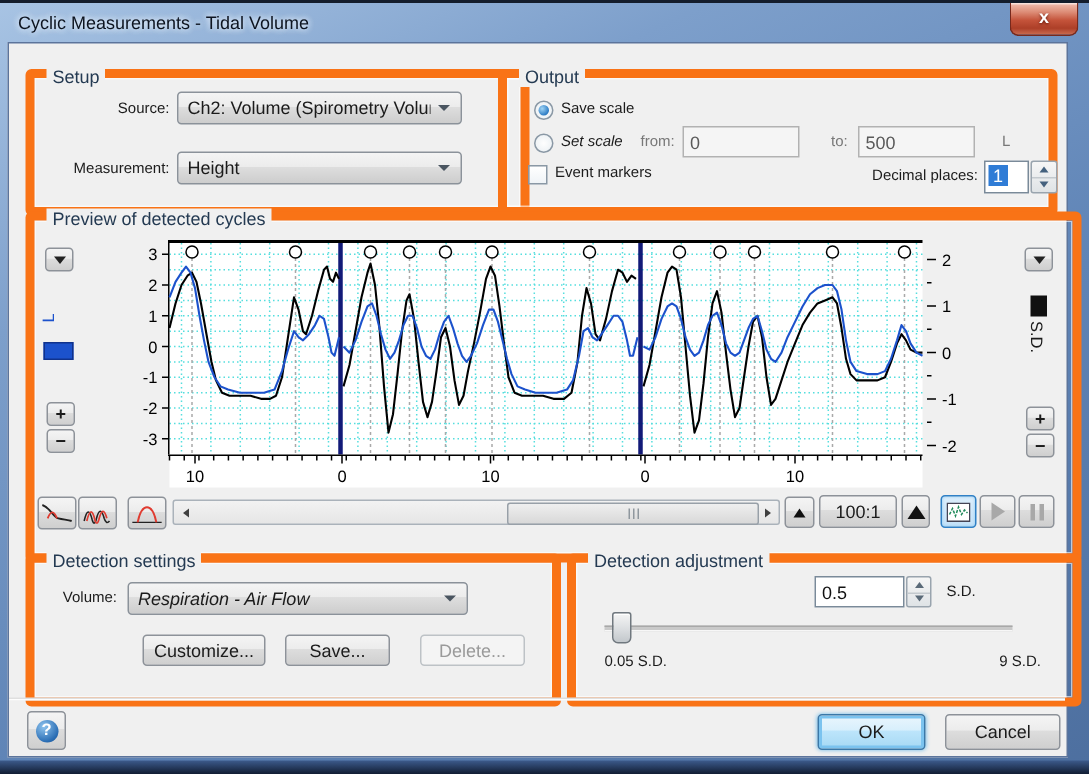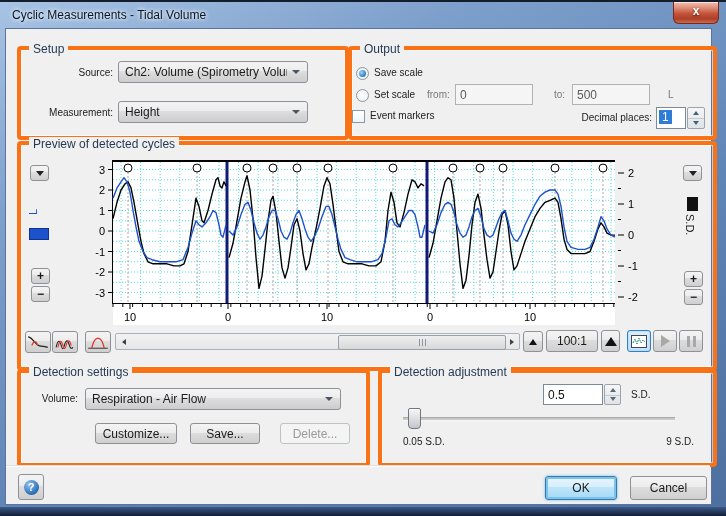--- a/index.html
+++ b/index.html
@@ -9,21 +9,21 @@
   
   .frame{position:absolute;inset:0;background:linear-gradient(155deg,#a8c4e4 0%,#7d9fcb 26%,#5f84b6 60%,#4d6f9f 100%);}
   .frame-topedge{position:absolute;left:0;top:0;width:726px;height:2px;background:#141d2c;}
   .frame-bottom{position:absolute;left:0;top:507px;width:726px;height:9px;background:linear-gradient(#3c5a8b,#111d33);}
   .titlebar-text{position:absolute;left:12px;top:8px;font-size:12px;color:#0d1420;text-shadow:0 0 4px #eaf2fb,0 0 4px #eaf2fb;}
   .close-btn{position:absolute;left:673px;top:2px;width:44px;height:21px;border:1px solid #77291c;border-top:none;
      border-radius:0 0 6px 6px;background:linear-gradient(#f3c0b2 0%,#dc8a74 30%,#c4533a 55%,#ad3f28 80%,#c96b4f 100%);
      box-shadow:inset 0 1px 0 rgba(255,255,255,.55);color:#fff;font-weight:bold;font-size:12px;text-align:center;line-height:19px;text-shadow:0 1px 2px #5c1205;cursor:default;}
   .client{position:absolute;left:5px;top:28px;width:707px;height:477px;background:#f0f0f0;border:1px solid #5c749b;box-sizing:border-box;}
   
-  .grp{position:absolute;border:4px solid #f97316;border-radius:4px;box-shadow:inset 0 0 0 1px rgba(255,255,255,.6);text-align:center;}
+  .grp{position:absolute;border:6px solid #f97316;border-radius:4px;box-shadow:inset 0 0 0 1px rgba(255,255,255,.6);text-align:center;}
   .grp .cap{position:absolute;top:-8px;left:8px;background:#f0f0f0;padding:0 4px;color:#243a52;font-size:12px;}
   
   .lbl{position:absolute;font-size:10px;white-space:nowrap;}
   .lbl.r{text-align:right;}
   .lbl.dis{color:#787878;}
   .combo{position:absolute;box-sizing:border-box;border:1px solid #8b929a;border-radius:3px;
      background:linear-gradient(#f4f4f4,#ececec 45%,#dedede 46%,#cdcdcd);display:flex;align-items:center;padding:0 20px 0 6px;cursor:default;}
   .combo .val{flex:1;overflow:hidden;white-space:nowrap;}
   .carrow{position:absolute;right:7px;top:50%;margin-top:-2px;width:0;height:0;border-left:4px solid transparent;border-right:4px solid transparent;border-top:4px solid #4a5560;}
   .tfield{position:absolute;box-sizing:border-box;border:1px solid #b2b2b2;background:#f5f5f5;color:#5a5a5a;font-size:12px;padding:2px 4px;font-family:"Liberation Sans",sans-serif;}
@@ -85,27 +85,27 @@
   <div class="combo" style="left:118px;top:61px;width:190px;height:22px;">
     <span class="val">Ch2: Volume (Spirometry Volume)</span>
     <span class="carrow"></span>
   </div>
   <div class="lbl r" style="left:28px;top:107px;width:85px;">Measurement:</div>
   <div class="combo" style="left:118px;top:101px;width:190px;height:22px;">
     <span class="val">Height</span>
     <span class="carrow"></span>
   </div>
 
-  <div class="grp" style="left:348px;top:46px;width:361px;height:86px;">
+  <div class="grp" style="left:332px;top:46px;width:361px;height:86px;">
     <span class="cap">Output</span>
   </div>
   <div class="radio sel" style="left:356px;top:67px;"></div>
   <div class="lbl" style="left:374px;top:67px;">Save scale</div>
   <div class="radio" style="left:356px;top:89px;"></div>
-  <div class="lbl" style="left:374px;top:89px;">Set scale</div>
+  <div class="lbl" style="left:374px;top:89px;font-style:italic;">Set scale</div>
   <div class="lbl dis" style="left:427px;top:89px;">from:</div>
   <input class="tfield" style="left: 455px; top: 84px; width: 78px; height: 21px;" disabled="" value="0">
   <div class="lbl dis" style="left:554px;top:89px;">to:</div>
   <input class="tfield" style="left: 572px; top: 84px; width: 78px; height: 21px;" disabled="" value="500">
   <div class="lbl dis" style="left:668px;top:89px;">L</div>
   <div class="chk" style="left:352px;top:110px;"></div>
   <div class="lbl" style="left:370px;top:110px;">Event markers</div>
   <div class="lbl r" style="left:540px;top:112px;width:112px;">Decimal places:</div>
   <div class="tfield en" style="left:656px;top:107px;width:30px;height:22px;padding:2px 2px;">
     <span style="background:#2f7cd6;color:#fff;padding:0 3px;">1</span>
@@ -369,21 +369,21 @@
       <span class="pause-ic">
         <i></i>
         <i></i>
       </span>
     </div>
 
   <div class="grp" style="left:17px;top:369px;width:345px;height:90px;">
     <span class="cap">Detection settings</span>
   </div>
   <div class="lbl r" style="left:30px;top:393px;width:48px;">Volume:</div>
-  <div class="combo" style="left:85px;top:388px;width:256px;height:22px;">
+  <div class="combo" style="left:85px;top:388px;width:227px;height:22px;font-style:italic;">
     <span class="val">Respiration - Air Flow</span>
     <span class="carrow"></span>
   </div>
   <div class="btn" style="left:95px;top:423px;width:82px;height:21px;">
       <span>Customize...</span>
     </div>
   <div class="btn" style="left:190px;top:423px;width:70px;height:21px;">
       <span>Save...</span>
     </div>
   <div class="btn dis" style="left:280px;top:423px;width:70px;height:21px;">

